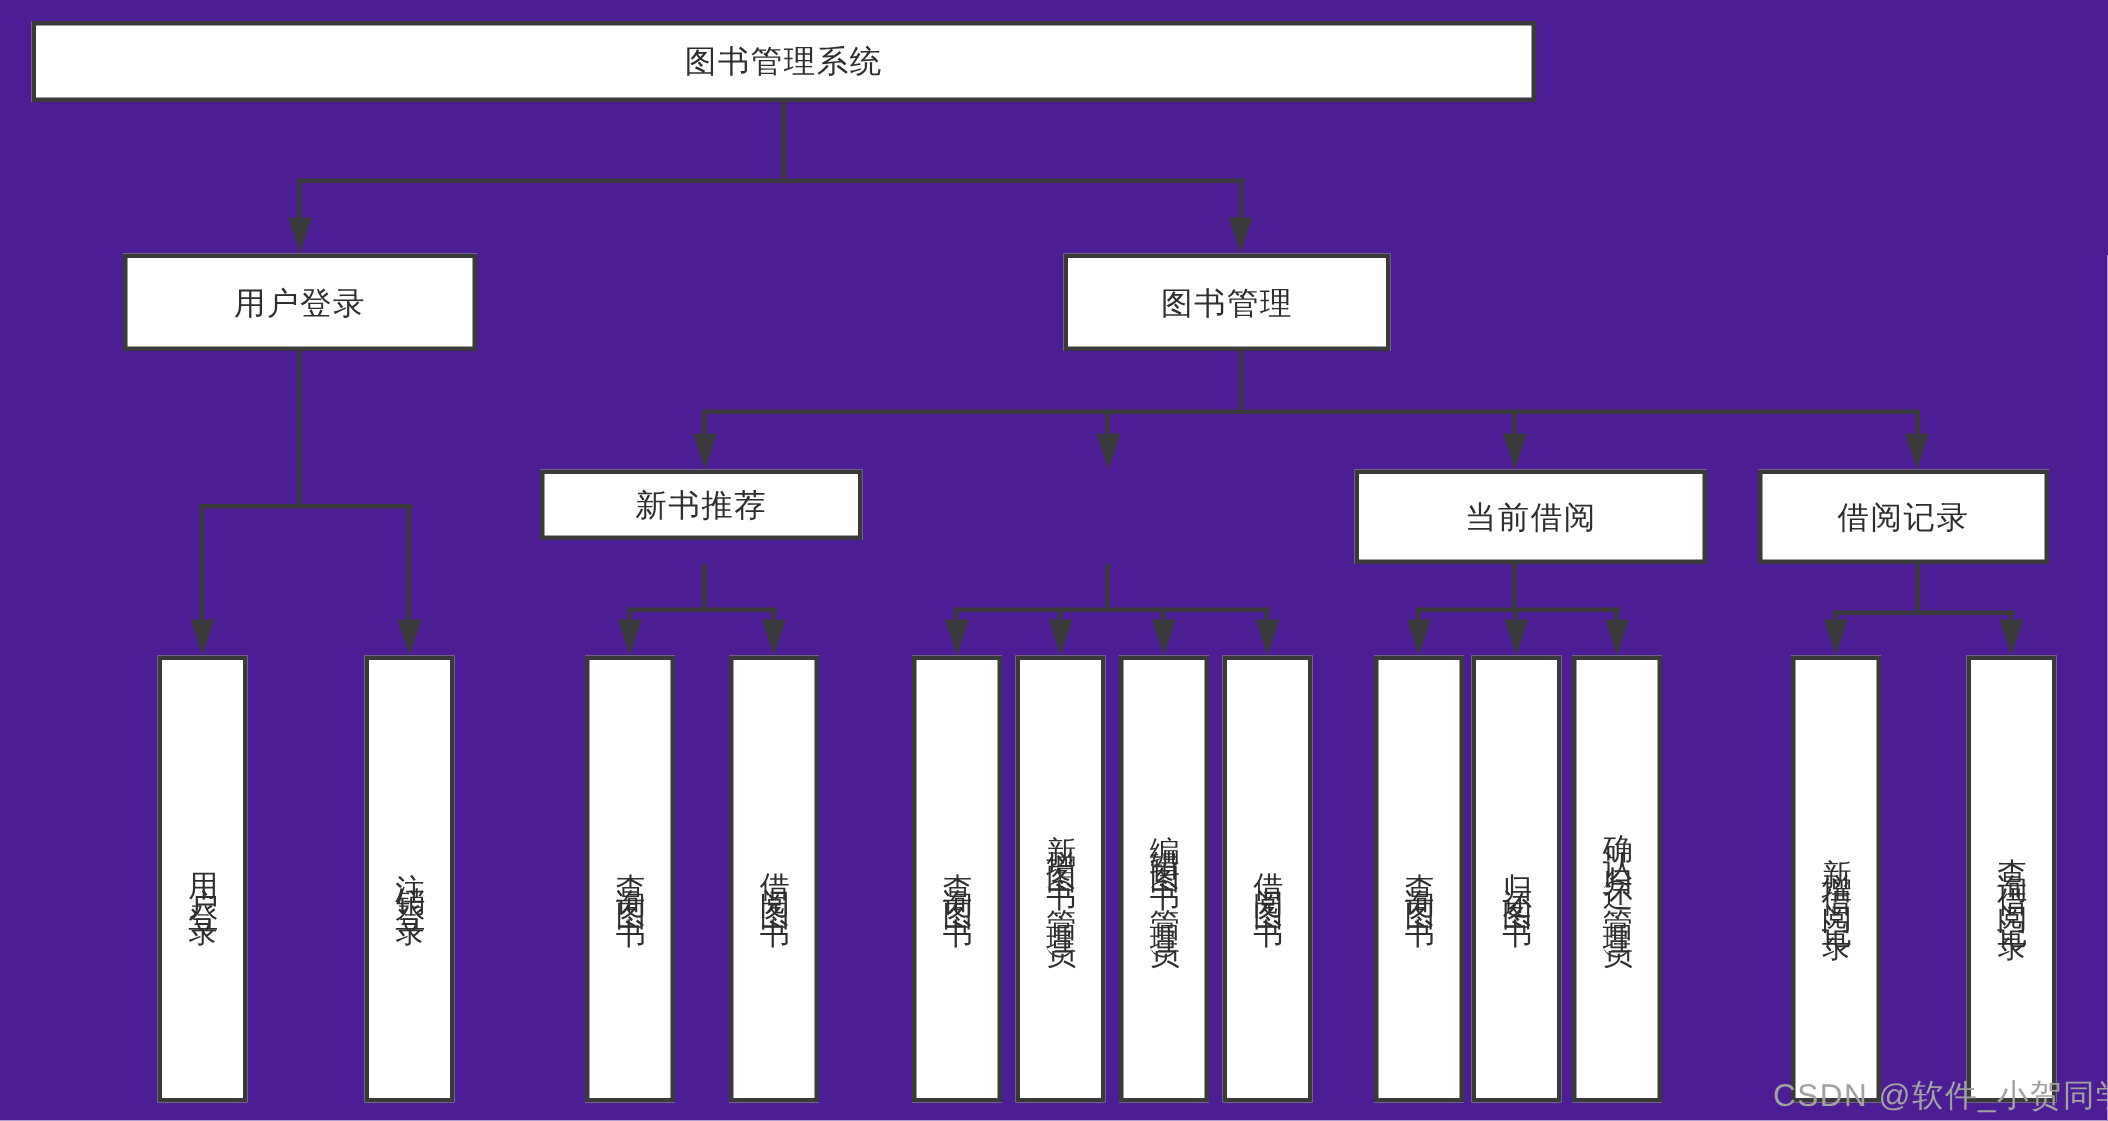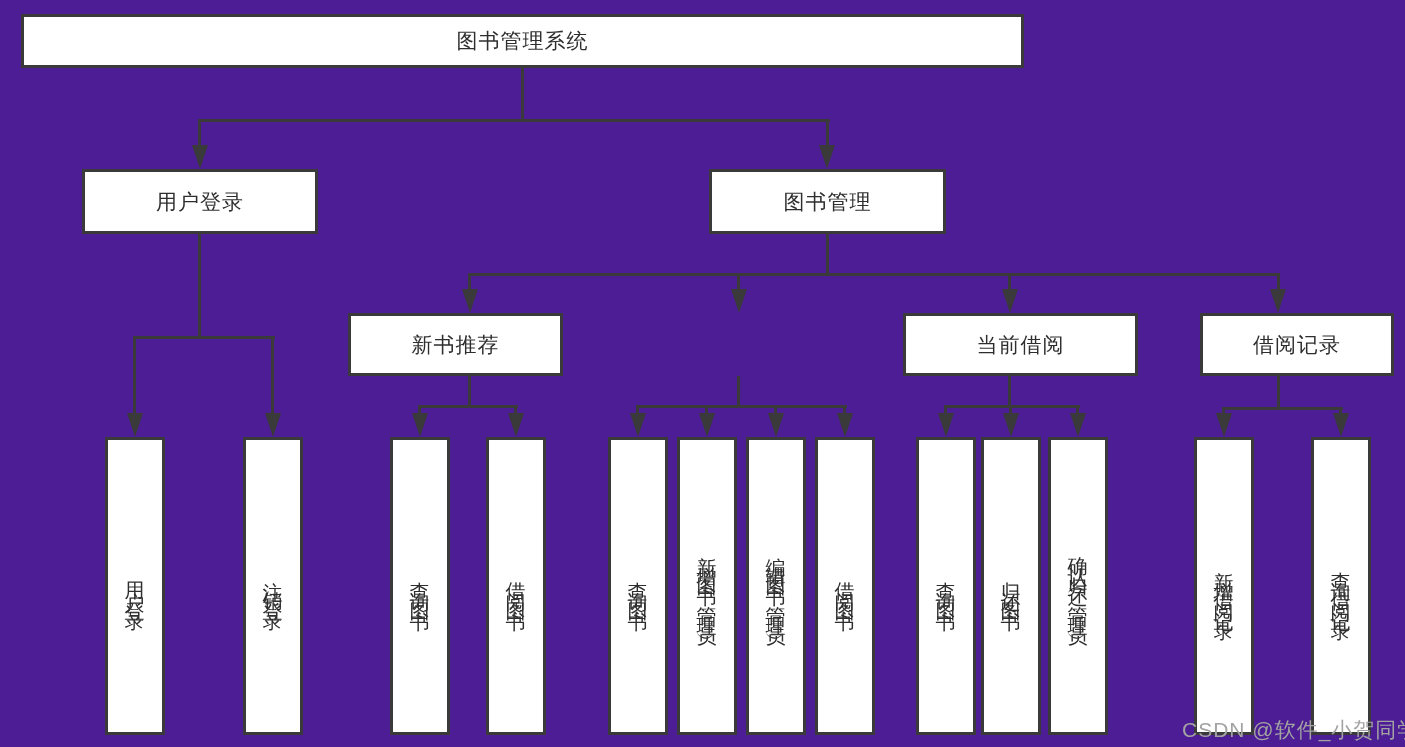--- a/index.html
+++ b/index.html
@@ -60,43 +60,43 @@
   <div class="box" style="left:21px; top:14px; width:1003px; height:54px;">图书管理系统</div>
 
   <div class="vline" style="left:521px; top:68px; height:51px;"></div>
   <div class="hline" style="left:198px; top:119px; width:632px;"></div>
   <div class="vline" style="left:198px; top:119px; height:26px;"></div>
   <div class="arrow" style="left:192px; top:145px;"></div>
   <div class="vline" style="left:826px; top:119px; height:26px;"></div>
   <div class="arrow" style="left:819px; top:145px;"></div>
 
   <div class="box" style="left:82px; top:169px; width:236px; height:65px;">用户登录</div>
-  <div class="box" style="left:709px; top:169px; width:237px; height:65px;">图书管理</div>
+  <div class="box" style="left:709px; top:169px; width:218px; height:65px;">图书管理</div>
 
   <div class="vline" style="left:198px; top:234px; height:102px;"></div>
   <div class="hline" style="left:133px; top:336px; width:142px;"></div>
   <div class="vline" style="left:133px; top:336px; height:77px;"></div>
   <div class="vline" style="left:271px; top:336px; height:77px;"></div>
   <div class="arrow" style="left:127px; top:413px;"></div>
   <div class="arrow" style="left:265px; top:413px;"></div>
 
   <div class="vline" style="left:826px; top:234px; height:39px;"></div>
   <div class="hline" style="left:468px; top:273px; width:812px;"></div>
   <div class="vline" style="left:468px; top:273px; height:16px;"></div>
   <div class="vline" style="left:737px; top:273px; height:16px;"></div>
   <div class="vline" style="left:1008px; top:273px; height:16px;"></div>
   <div class="vline" style="left:1277px; top:273px; height:16px;"></div>
   <div class="arrow" style="left:462px; top:289px;"></div>
   <div class="arrow" style="left:731px; top:289px;"></div>
   <div class="arrow" style="left:1002px; top:289px;"></div>
   <div class="arrow" style="left:1270px; top:289px;"></div>
 
-  <div class="box" style="left:348px; top:313px; width:215px; height:63px;">新书推荐</div>
+  <div class="box" style="left:360px; top:313px; width:215px; height:47px;">新书推荐</div>
   <div class="box" style="left:903px; top:313px; width:235px; height:63px;">当前借阅</div>
-  <div class="box" style="left:1172px; top:313px; width:194px; height:63px;margin-left:28px;">借阅记录</div>
+  <div class="box" style="left:1172px; top:313px; width:194px; height:63px;">借阅记录</div>
 
   <div class="vline" style="left:468px; top:376px; height:29px;"></div>
   <div class="hline" style="left:418px; top:405px; width:100px;"></div>
   <div class="vline" style="left:418px; top:405px; height:8px;"></div>
   <div class="vline" style="left:514px; top:405px; height:8px;"></div>
   <div class="arrow" style="left:412px; top:413px;"></div>
   <div class="arrow" style="left:508px; top:413px;"></div>
 
   <div class="vline" style="left:737px; top:376px; height:29px;"></div>
   <div class="hline" style="left:636px; top:405px; width:211px;"></div>

